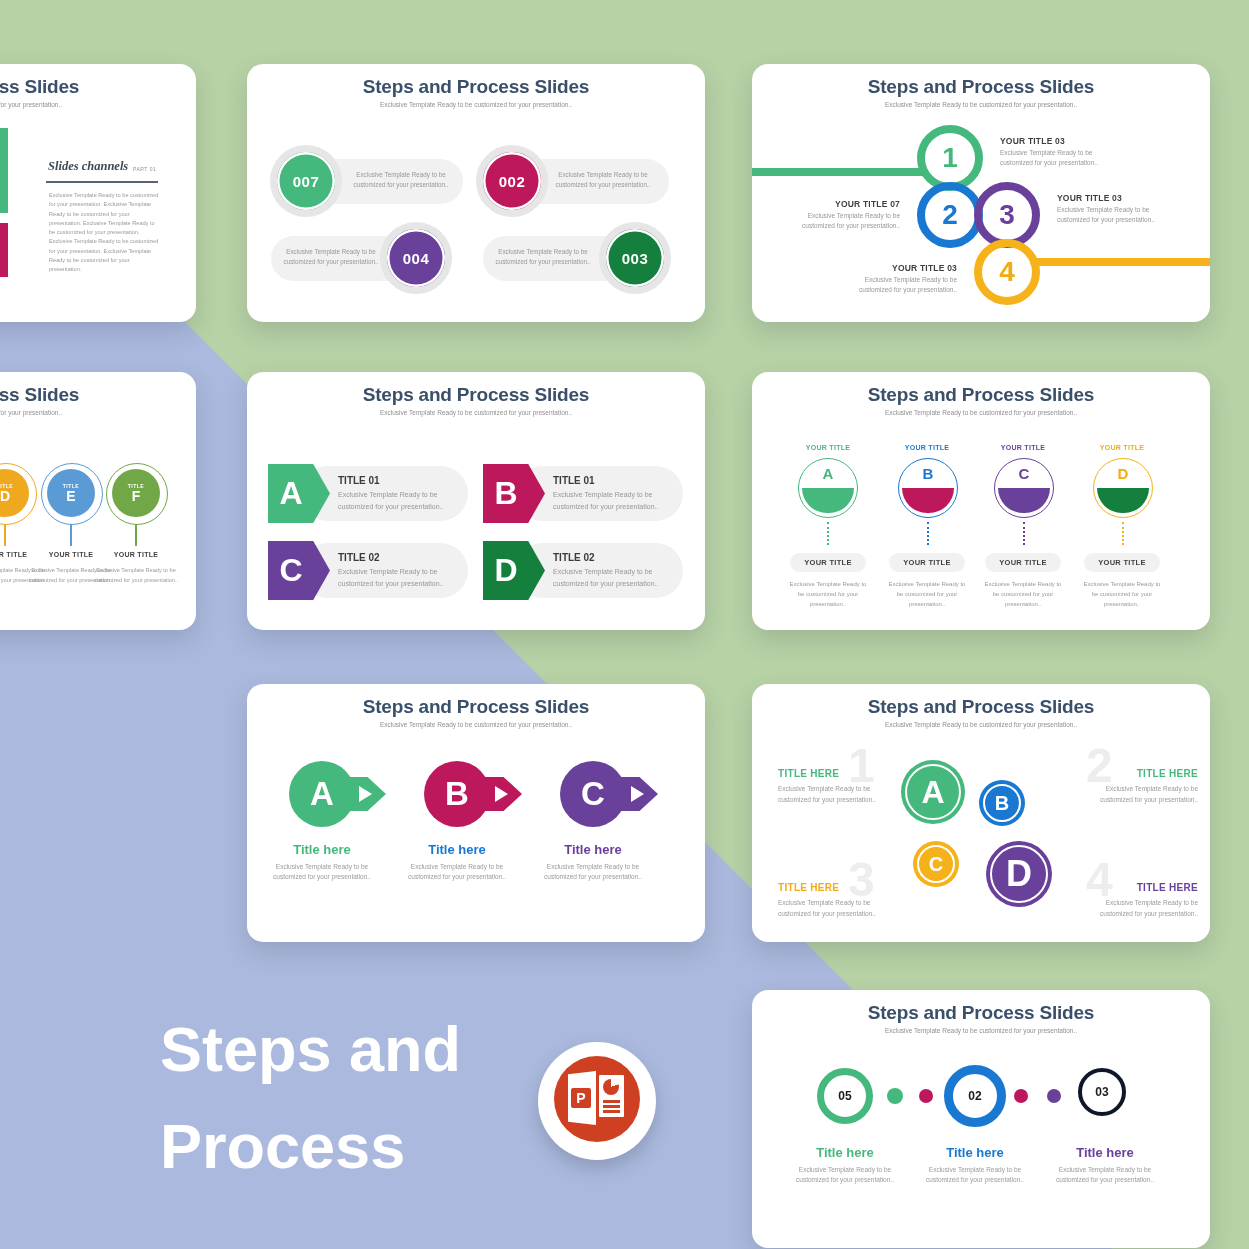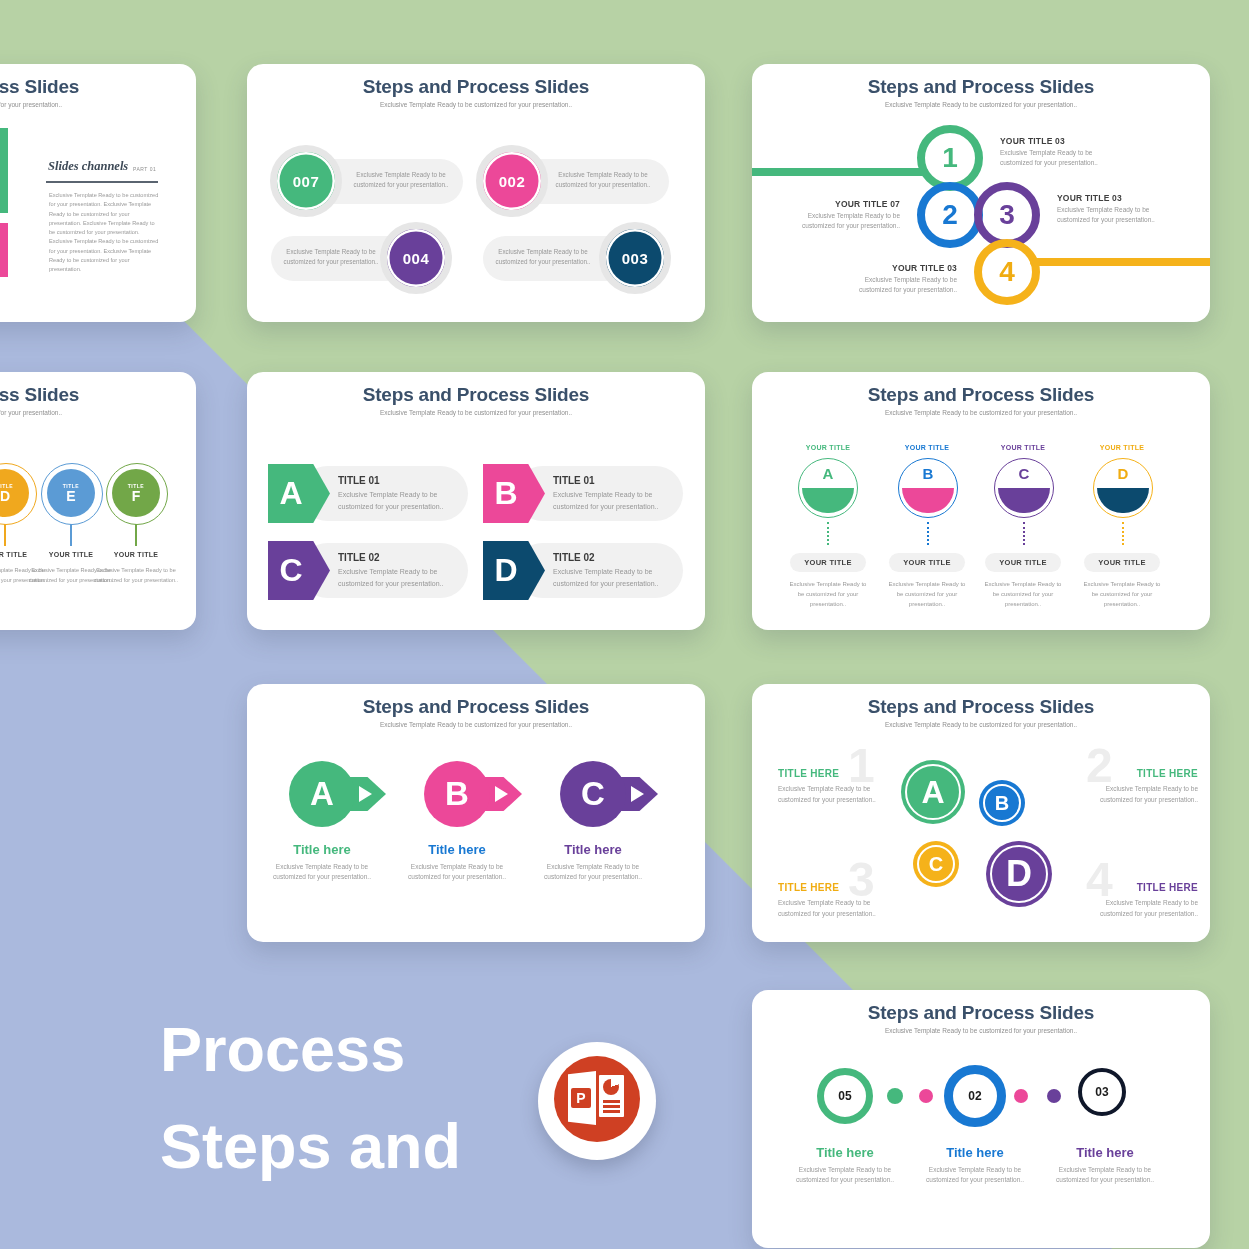--- a/index.html
+++ b/index.html
@@ -10,21 +10,21 @@
   .ab{position:absolute;}
   .slide{position:absolute;width:458px;height:258px;background:#fff;border-radius:16px;
     box-shadow:0 10px 24px rgba(50,60,85,.18);}
   .s-title{position:absolute;top:12px;left:0;right:0;margin:0;text-align:center;
     font-size:19px;font-weight:bold;color:#3a506a;letter-spacing:-.2px;}
   .s-sub{position:absolute;top:37px;left:0;right:0;margin:0;text-align:center;
     font-size:6.5px;color:#8f8f8f;}
   .rgt{text-align:right;}
   
   .c-green{color:#45b87d}.c-blue{color:#1878d2}.c-purple{color:#69409a}.c-yellow{color:#f0ac12}
-  .b-green{background:#45b87d}.b-blue{background:#ec4899}.b-purple{background:#69409a}.b-yellow{background:#0c4a6e}
+  .b-green{background:#45b87d}.b-blue{background:#be185d}.b-purple{background:#69409a}.b-yellow{background:#15803d}
   
   .bar{position:absolute;width:70px;}
   .sc-head{font-family:"Liberation Serif",serif;font-style:italic;font-weight:bold;
     font-size:12.5px;color:#3e4a57;}
   .sc-part{font-size:5px;color:#8f8f8f;letter-spacing:.5px;}
   .sc-rule{position:absolute;height:1.5px;background:#5a6470;}
   .sc-body{font-size:5.6px;line-height:9.3px;color:#9a9a9a;}
   
   .pill{position:absolute;height:45px;background:#f1f1f1;border-radius:23px;}
   .numcircle{position:absolute;width:58px;height:58px;border-radius:50%;
@@ -346,22 +346,22 @@
       </div>
     <div class="th c-green" style="left:23px;top:155px;">Title here</div>
     <div class="th-body" style="left:33px;top:175px;width:120px;">Exclusive Template Ready to be customized for your presentation..</div>
     <div class="th c-blue" style="left:153px;top:155px;">Title here</div>
     <div class="th-body" style="left:163px;top:175px;width:120px;">Exclusive Template Ready to be customized for your presentation..</div>
     <div class="th c-purple" style="left:283px;top:155px;">Title here</div>
     <div class="th-body" style="left:293px;top:175px;width:120px;">Exclusive Template Ready to be customized for your presentation..</div>
   </section>
 
   <div class="hero">
+    <div>Steps and</div>
     <div>Process</div>
-    <div>Steps and</div>
   </div>
   <div class="logo">
     <div class="logo-core">
       <div class="ppt-left"></div>
       <div class="ppt-badge">
           <span>P</span>
         </div>
       <div class="ppt-right">
         <div class="ppt-pie"></div>
         <div class="ppt-line" style="top:25px;"></div>

